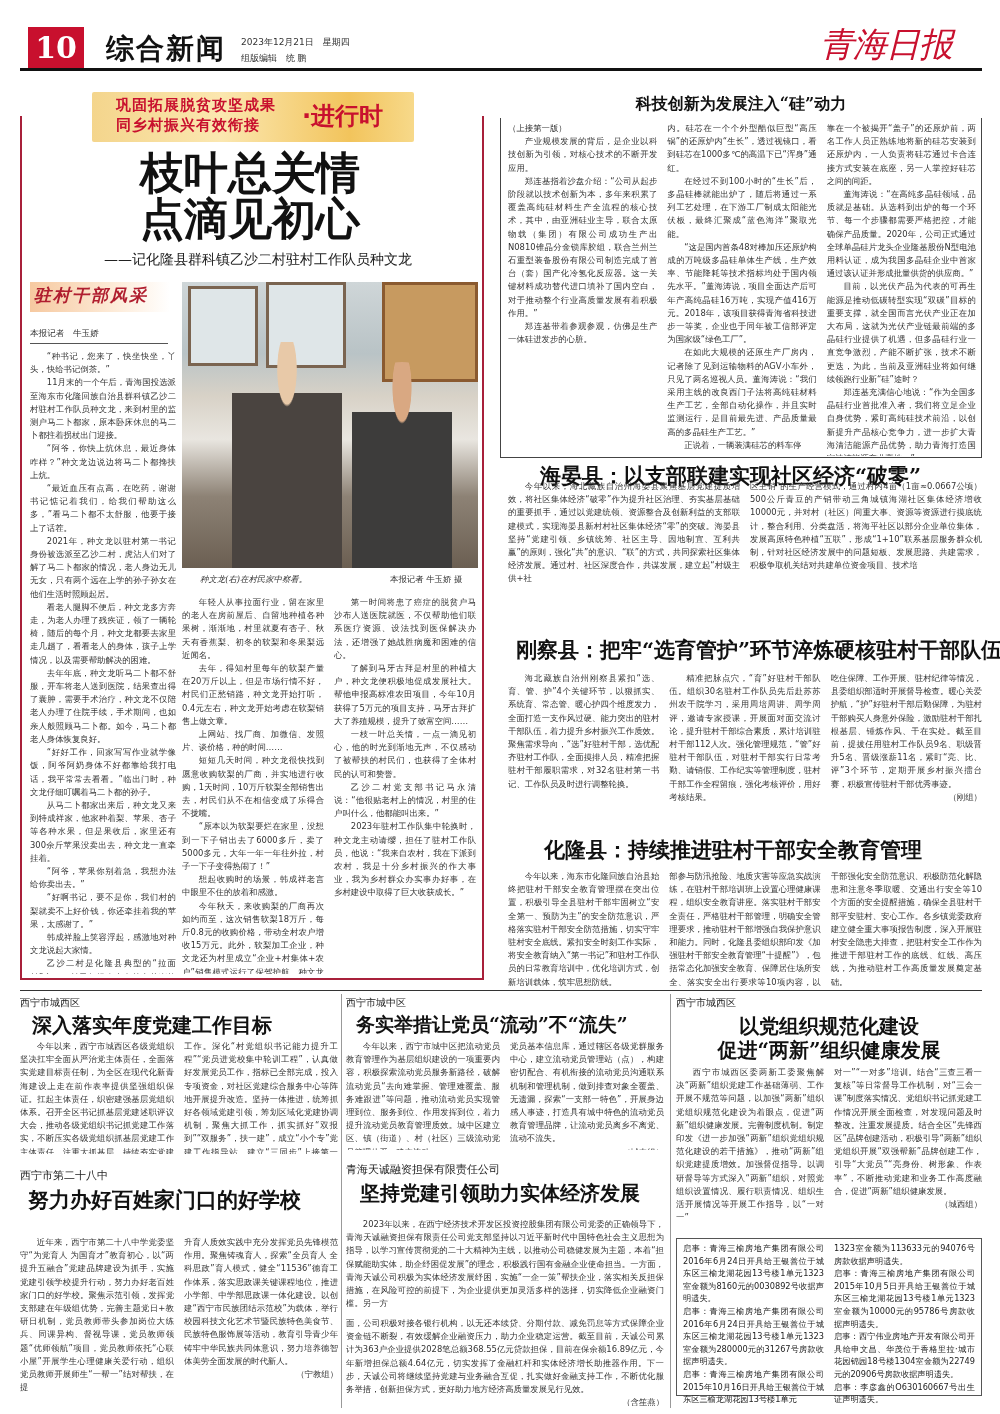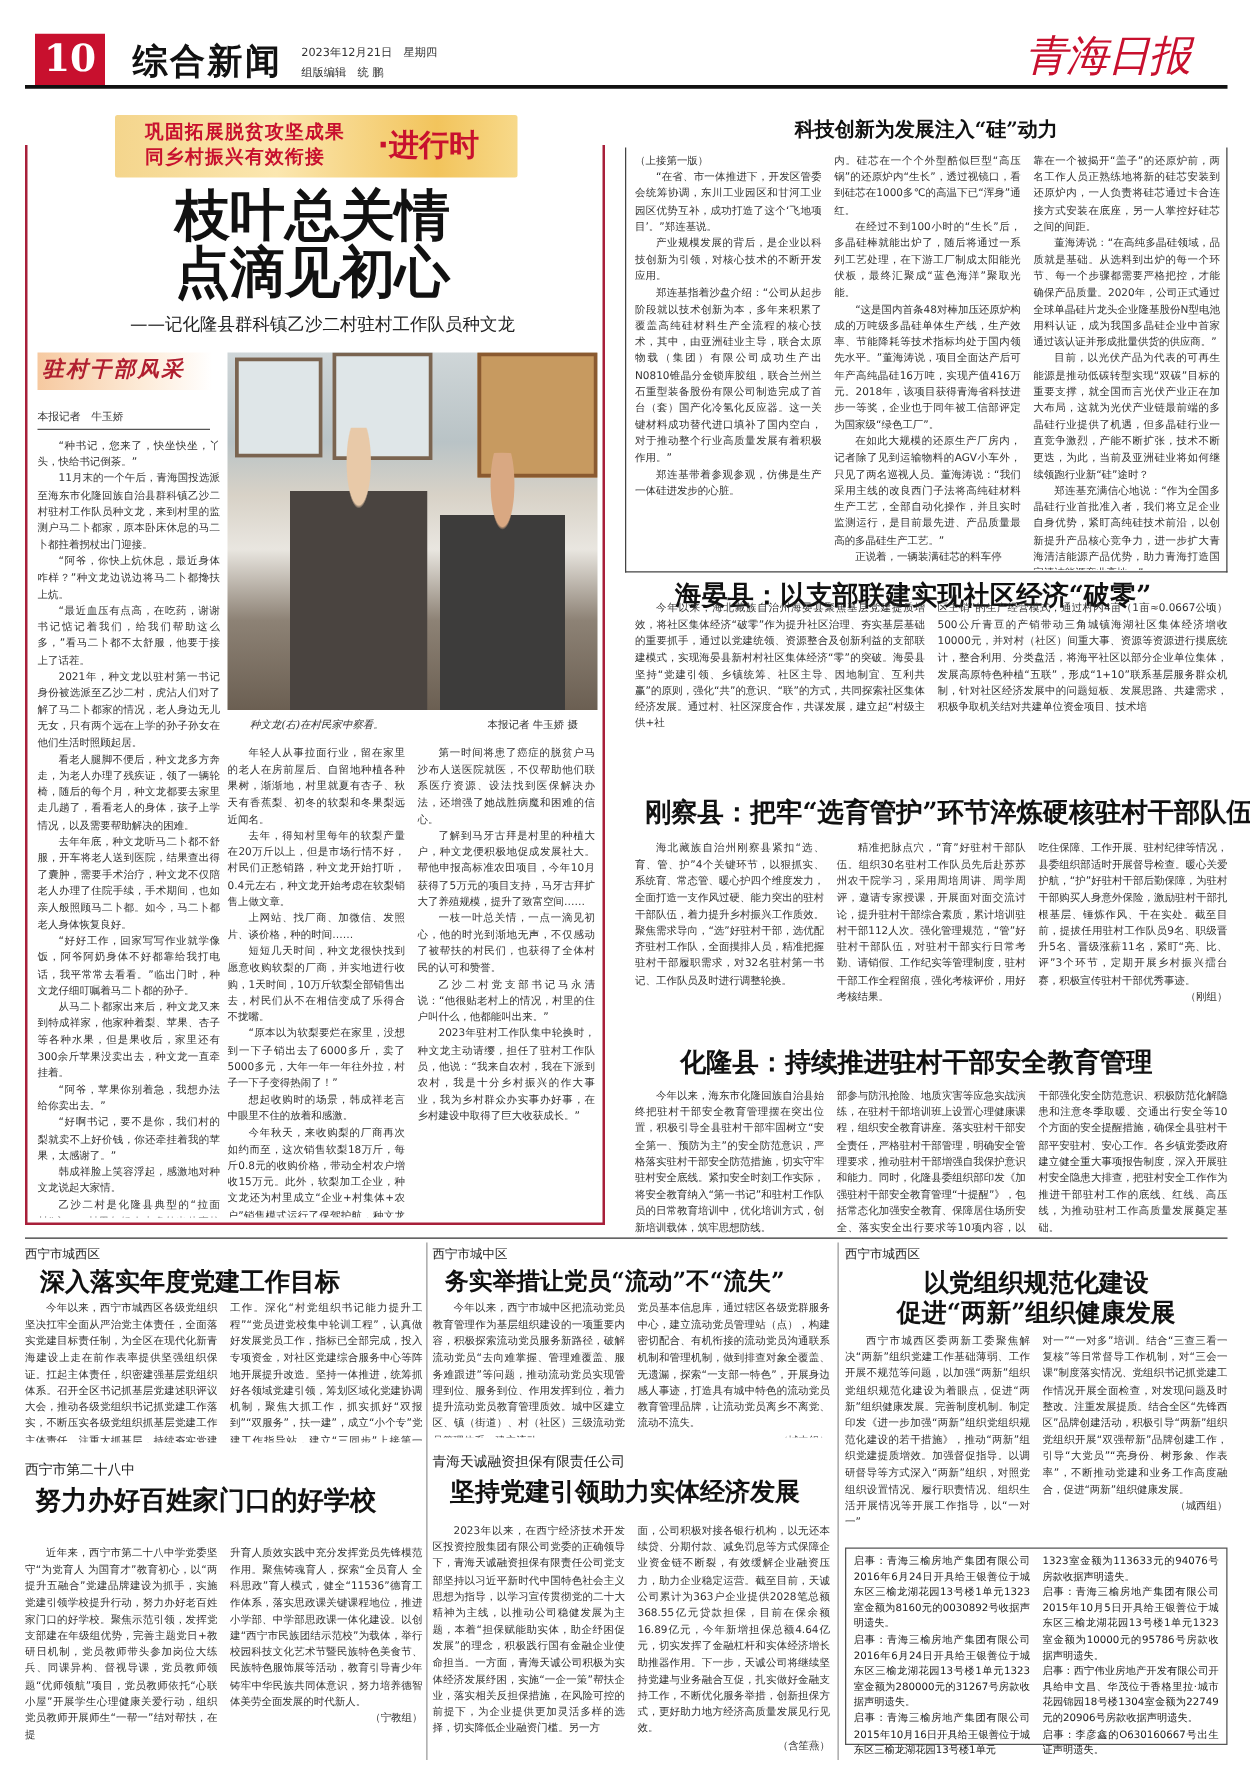--- a/index.html
+++ b/index.html
@@ -7,21 +7,21 @@
   .abs { position: absolute; }
   .body-text { font-size: 8.4px; line-height: 13.2px; color: #333; text-align: justify; overflow: hidden; }
   .body-text p { text-indent: 2em; }
   .cols { display: flex; gap: 10px; }
   .cols > div { flex: 1; overflow: hidden; }
 
   
   #page-num { left: 28px; top: 27px; width: 56px; height: 42px; background: #c8102e; color: #fff; font-family: "DejaVu Serif", serif; font-weight: bold; font-size: 30px; text-align: center; line-height: 42px; }
   #section-title { left: 106px; top: 30px; font-size: 28px; font-weight: bold; letter-spacing: 2px; color: #111; }
   #date-line { left: 241px; top: 36px; font-size: 9px; color: #333; }
-  #editor-line { left: 241px; top: 52px; font-size: 9px; color: #333; }
+  #editor-line { left: 241px; top: 52px; font-size: 9px; color: #333; font-family: Liberation Serif, serif; }
   #brand { right: 48px; top: 22px; font-family: "DejaVu Serif", serif; font-style: italic; font-weight: normal; font-size: 34px; color: #c8102e; letter-spacing: -1px; }
   #mast-rule { left: 20px; top: 68px; width: 962px; height: 3px; background: #111; }
 
   
   #feature-box { left: 20px; top: 116px; width: 464px; height: 864px; border: 2px solid #a8203a; border-top: none; }
   #campaign-banner { left: 92px; top: 92px; width: 322px; height: 50px; background: linear-gradient(90deg,#f4d58c,#fbe7b0 40%,#f2c45c 80%,#f7d98a); border-radius: 2px; }
   #campaign-line1 { left: 116px; top: 96px; font-size: 15px; font-weight: bold; color: #c8102e; letter-spacing: 1px; }
   #campaign-line2 { left: 116px; top: 116px; font-size: 15px; font-weight: bold; color: #c8102e; letter-spacing: 1px; }
   #campaign-tag { left: 302px; top: 100px; font-size: 24px; font-weight: bold; color: #c8102e; }
   #main-headline { left: 80px; top: 150px; width: 340px; text-align: center; font-family: "DejaVu Serif", serif; font-weight: bold; font-size: 44px; line-height: 46px; color: #111; }
@@ -63,21 +63,21 @@
   #b1-text { left: 20px; top: 1040px; width: 318px; height: 114px; }
   #b2-kicker { left: 20px; top: 1168px; font-size: 11px; }
   #b2-title { left: 28px; top: 1186px; font-size: 21px; }
   #b2-text { left: 20px; top: 1236px; width: 318px; height: 168px; }
 
   #b3-kicker { left: 346px; top: 996px; }
   #b3-title { left: 356px; top: 1012px; font-size: 19px; }
   #b3-text { left: 346px; top: 1040px; width: 318px; height: 110px; }
   #b4-kicker { left: 346px; top: 1162px; font-size: 11px; }
   #b4-title { left: 360px; top: 1180px; font-size: 20px; }
-  #b4-text { left: 346px; top: 1218px; width: 318px; height: 188px; }
+  #b4-text { left: 346px; top: 1218px; width: 318px; height: 188px; flex-direction: column; }
 
   #b5-kicker { left: 676px; top: 996px; }
   #b5-title { left: 676px; top: 1014px; width: 306px; text-align: center; font-size: 20px; line-height: 24px; }
   #b5-text { left: 676px; top: 1066px; width: 306px; height: 166px; }
 
   #notice-box { left: 676px; top: 1238px; width: 306px; height: 158px; border: 1px solid #555; padding: 3px 6px; }
   #notice-box .cols > div p { font-size: 8.2px; line-height: 12.6px; color: #222; text-align: justify; }
 </style>
 </head>
 <body>
@@ -147,21 +147,20 @@
   <p>乙沙二村党支部书记马永清说：“他很贴老村上的情况，村里的住户叫什么，他都能叫出来。”</p>
   <p>2023年驻村工作队集中轮换时，种文龙主动请缨，担任了驻村工作队员，他说：“我来自农村，我在下派到农村，我是十分乡村振兴的作大事业，我为乡村群众办实事办好事，在乡村建设中取得了巨大收获成长。”</p>
 
 </div>
 
 <div class="abs" id="tech-box"></div>
 <div class="abs" id="tech-title">科技创新为发展注入“硅”动力</div>
 <div class="abs body-text cols" id="tech-text">
   <div>
     <p style="text-indent:0">（上接第一版）</p>
-    <p>“在省、市一体推进下，开发区管委会统筹协调，东川工业园区和甘河工业园区优势互补，成功打造了这个‘飞地项目’。”郑连基说。</p>
     <p>产业规模发展的背后，是企业以科技创新为引领，对核心技术的不断开发应用。</p>
     <p>郑连基指着沙盘介绍：“公司从起步阶段就以技术创新为本，多年来积累了覆盖高纯硅材料生产全流程的核心技术，其中，由亚洲硅业主导，联合太原物载（集团）有限公司成功生产出N0810锥晶分金锁库胶组，联合兰州兰石重型装备股份有限公司制造完成了首台（套）国产化冷氢化反应器。这一关键材料成功替代进口填补了国内空白，对于推动整个行业高质量发展有着积极作用。”</p>
     <p>郑连基带着参观参观，仿佛是生产一体硅进发步的心脏。</p>
   </div>
   <div>
     <p style="text-indent:0">内。硅芯在一个个外型酷似巨型“高压锅”的还原炉内“生长”，透过视镜口，看到硅芯在1000多℃的高温下已“浑身”通红。</p>
     <p>在经过不到100小时的“生长”后，多晶硅棒就能出炉了，随后将通过一系列工艺处理，在下游工厂制成太阳能光伏板，最终汇聚成“蓝色海洋”聚取光能。</p>
     <p>“这是国内首条48对棒加压还原炉构成的万吨级多晶硅单体生产线，生产效率、节能降耗等技术指标均处于国内领先水平。”董海涛说，项目全面达产后可年产高纯晶硅16万吨，实现产值416万元。2018年，该项目获得青海省科技进步一等奖，企业也于同年被工信部评定为国家级“绿色工厂”。</p>
     <p>在如此大规模的还原生产厂房内，记者除了见到运输物料的AGV小车外，只见了两名巡视人员。董海涛说：“我们采用主线的改良西门子法将高纯硅材料生产工艺，全部自动化操作，并且实时监测运行，是目前最先进、产品质量最高的多晶硅生产工艺。”</p>
     <p>正说着，一辆装满硅芯的料车停</p>

